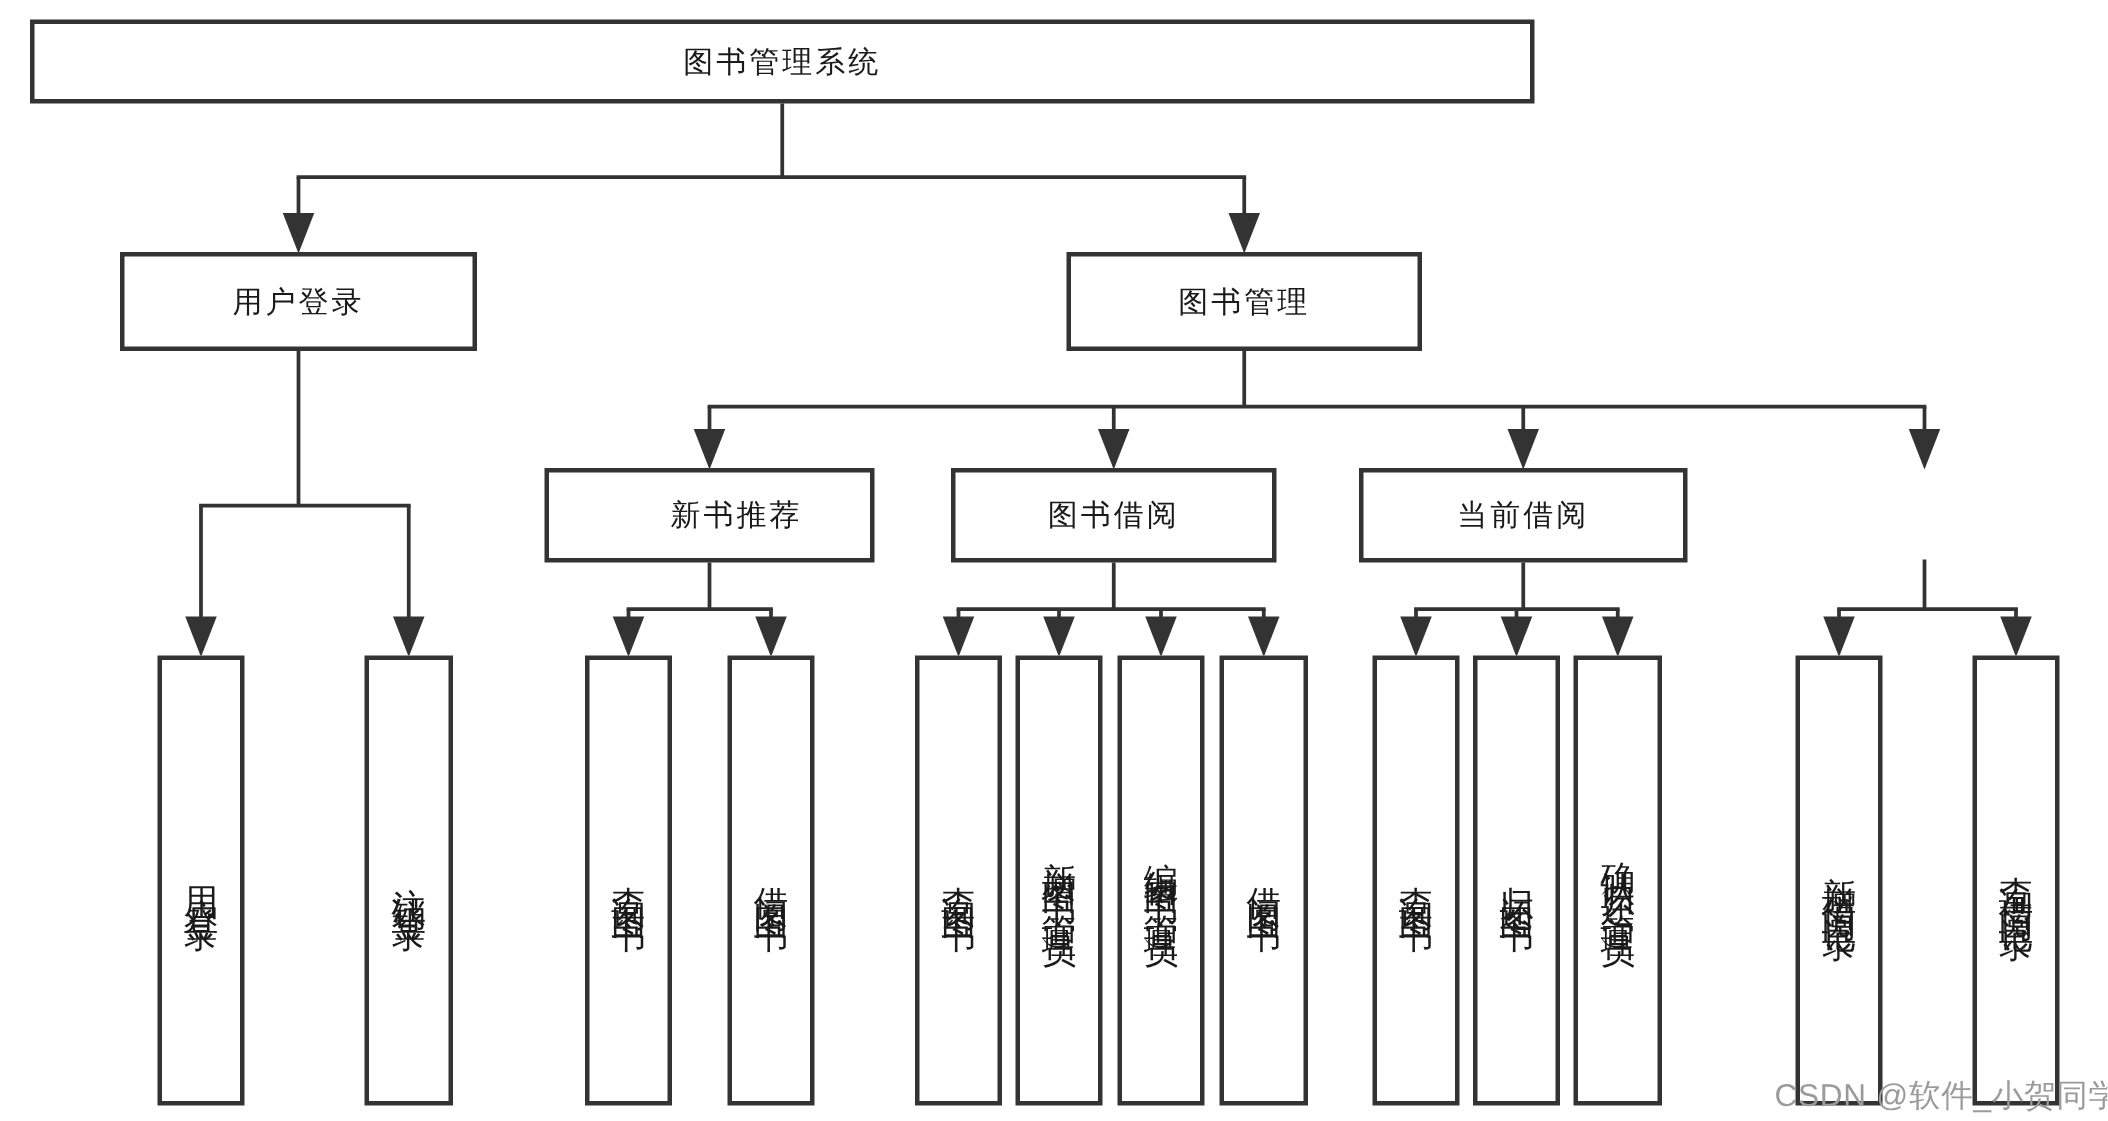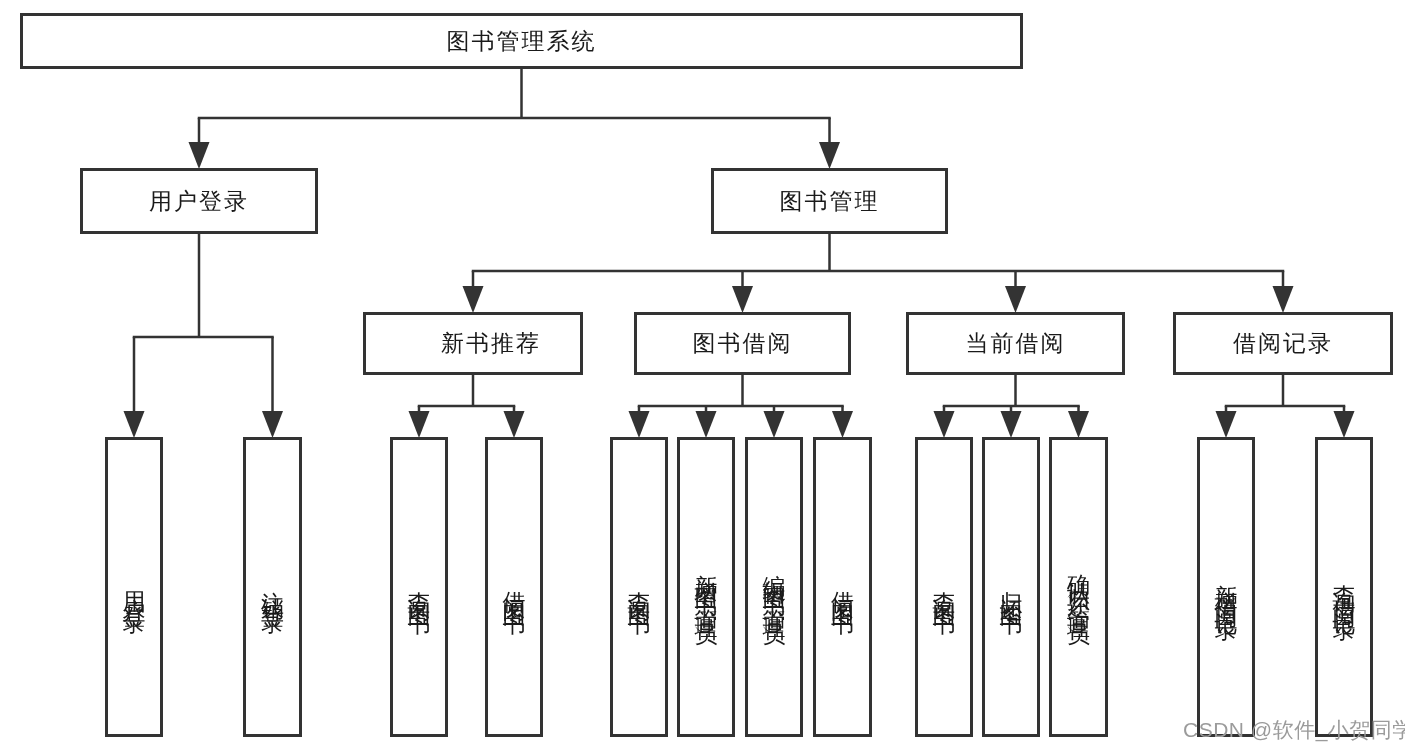--- a/index.html
+++ b/index.html
@@ -22,21 +22,21 @@
   .node {
     position: absolute;
     background: #ffffff;
     border: 3px solid #333333;
     display: flex;
     align-items: center;
     justify-content: center;
     color: #1a1a1a;
   }
   .node.h .label {
-    font-size: 23px;
+    font-size: 20px;
     letter-spacing: 2px;
     white-space: nowrap;
   }
   .node.v .label {
     writing-mode: vertical-rl;
     text-orientation: mixed;
     font-size: 23px;
     letter-spacing: 7px;
     line-height: 1;
     white-space: nowrap;
@@ -122,23 +122,20 @@
       </div>
       <div class="node h" style="left: 363px; top: 312px; width: 220px; height: 63px; padding-left: 36px;">
         <span class="label">新书推荐</span>
       </div>
       <div class="node h" style="left: 906px; top: 312px; width: 219px; height: 63px;">
         <span class="label">当前借阅</span>
       </div>
       <div class="node h" style="left: 634px; top: 312px; width: 217px; height: 63px;">
         <span class="label">图书借阅</span>
       </div>
-      <div class="node h" style="left: 1173px; top: 312px; width: 220px; height: 63px;">
-        <span class="label">借阅记录</span>
-      </div>
       <div class="node v" style="left: 105px; top: 437px; width: 58px; height: 300px;">
         <span class="label">用户登录</span>
       </div>
       <div class="node v" style="left: 243px; top: 437px; width: 59px; height: 300px;">
         <span class="label">注销登录</span>
       </div>
       <div class="node v" style="left: 390px; top: 437px; width: 58px; height: 300px;">
         <span class="label">查询图书</span>
       </div>
       <div class="node v" style="left: 485px; top: 437px; width: 58px; height: 300px;">

